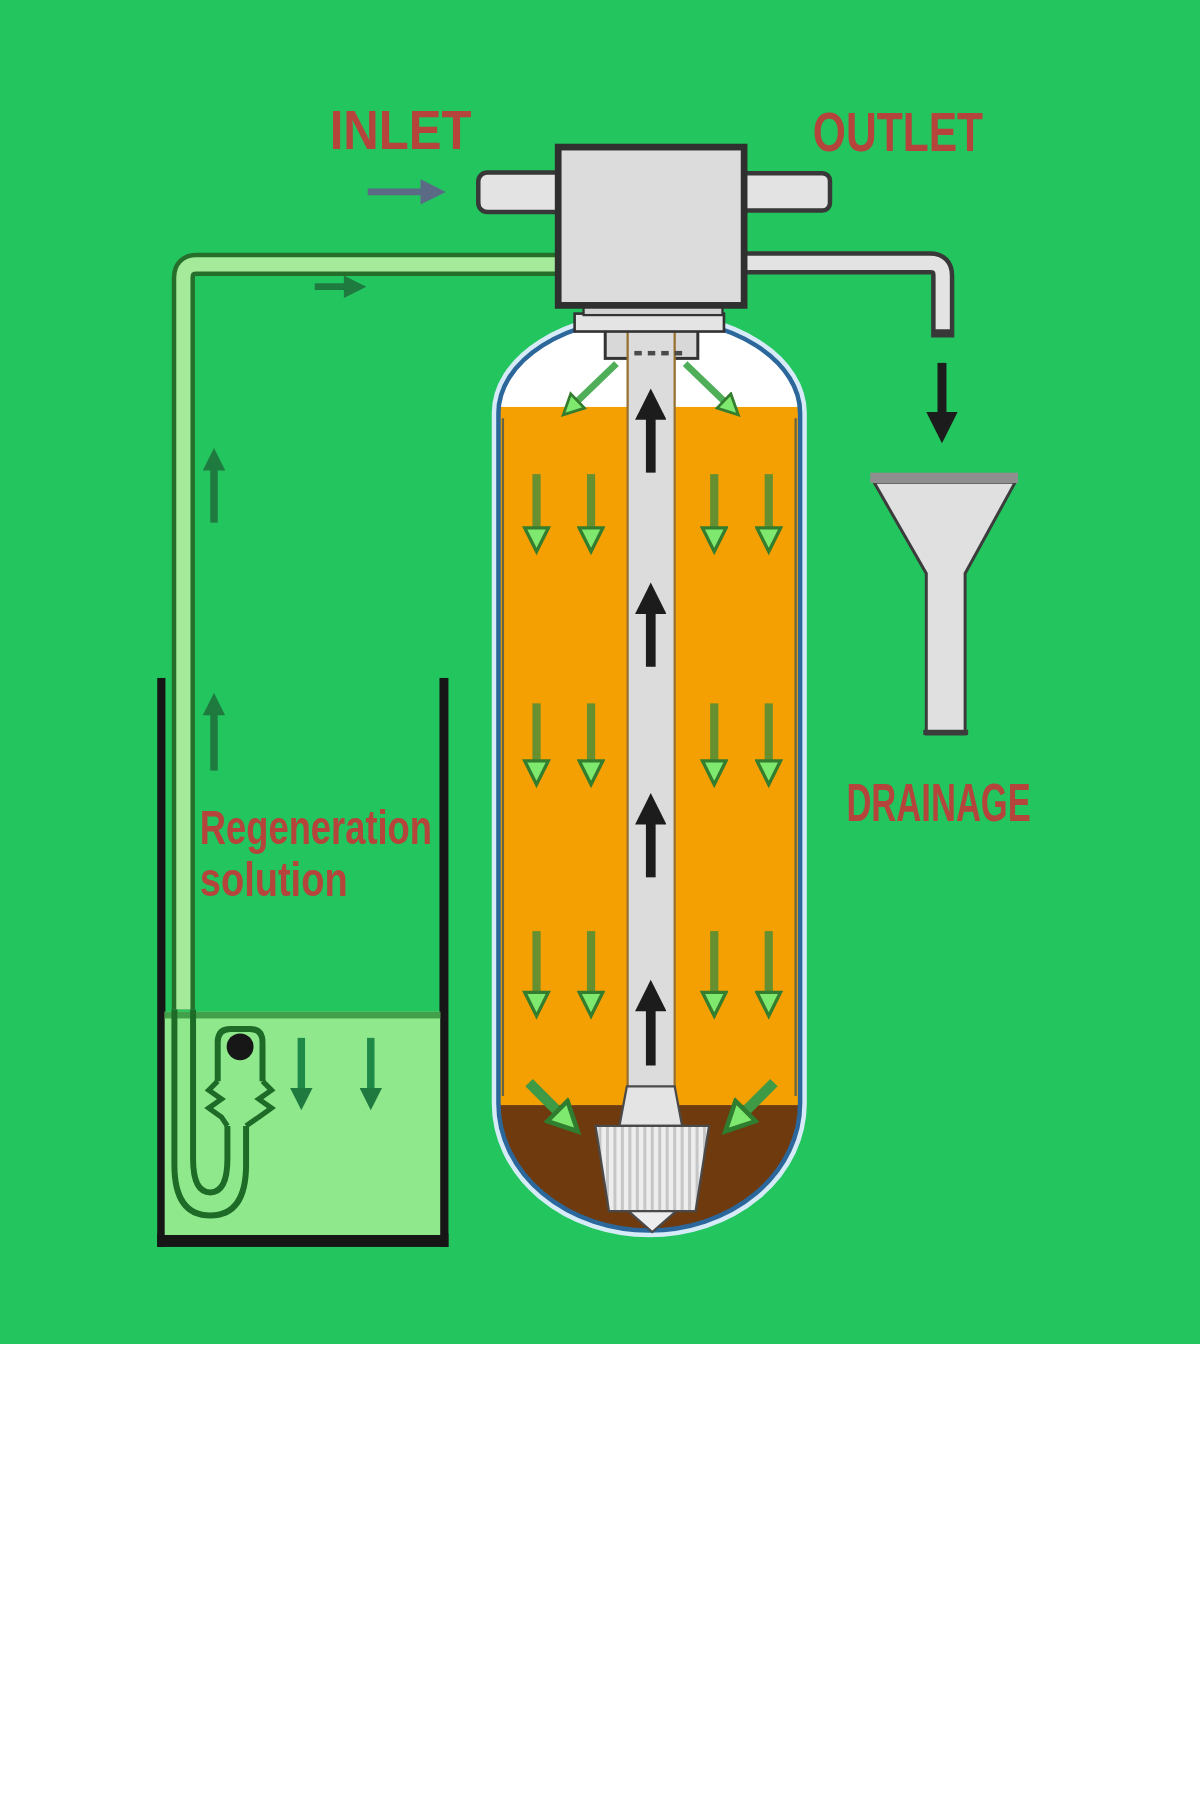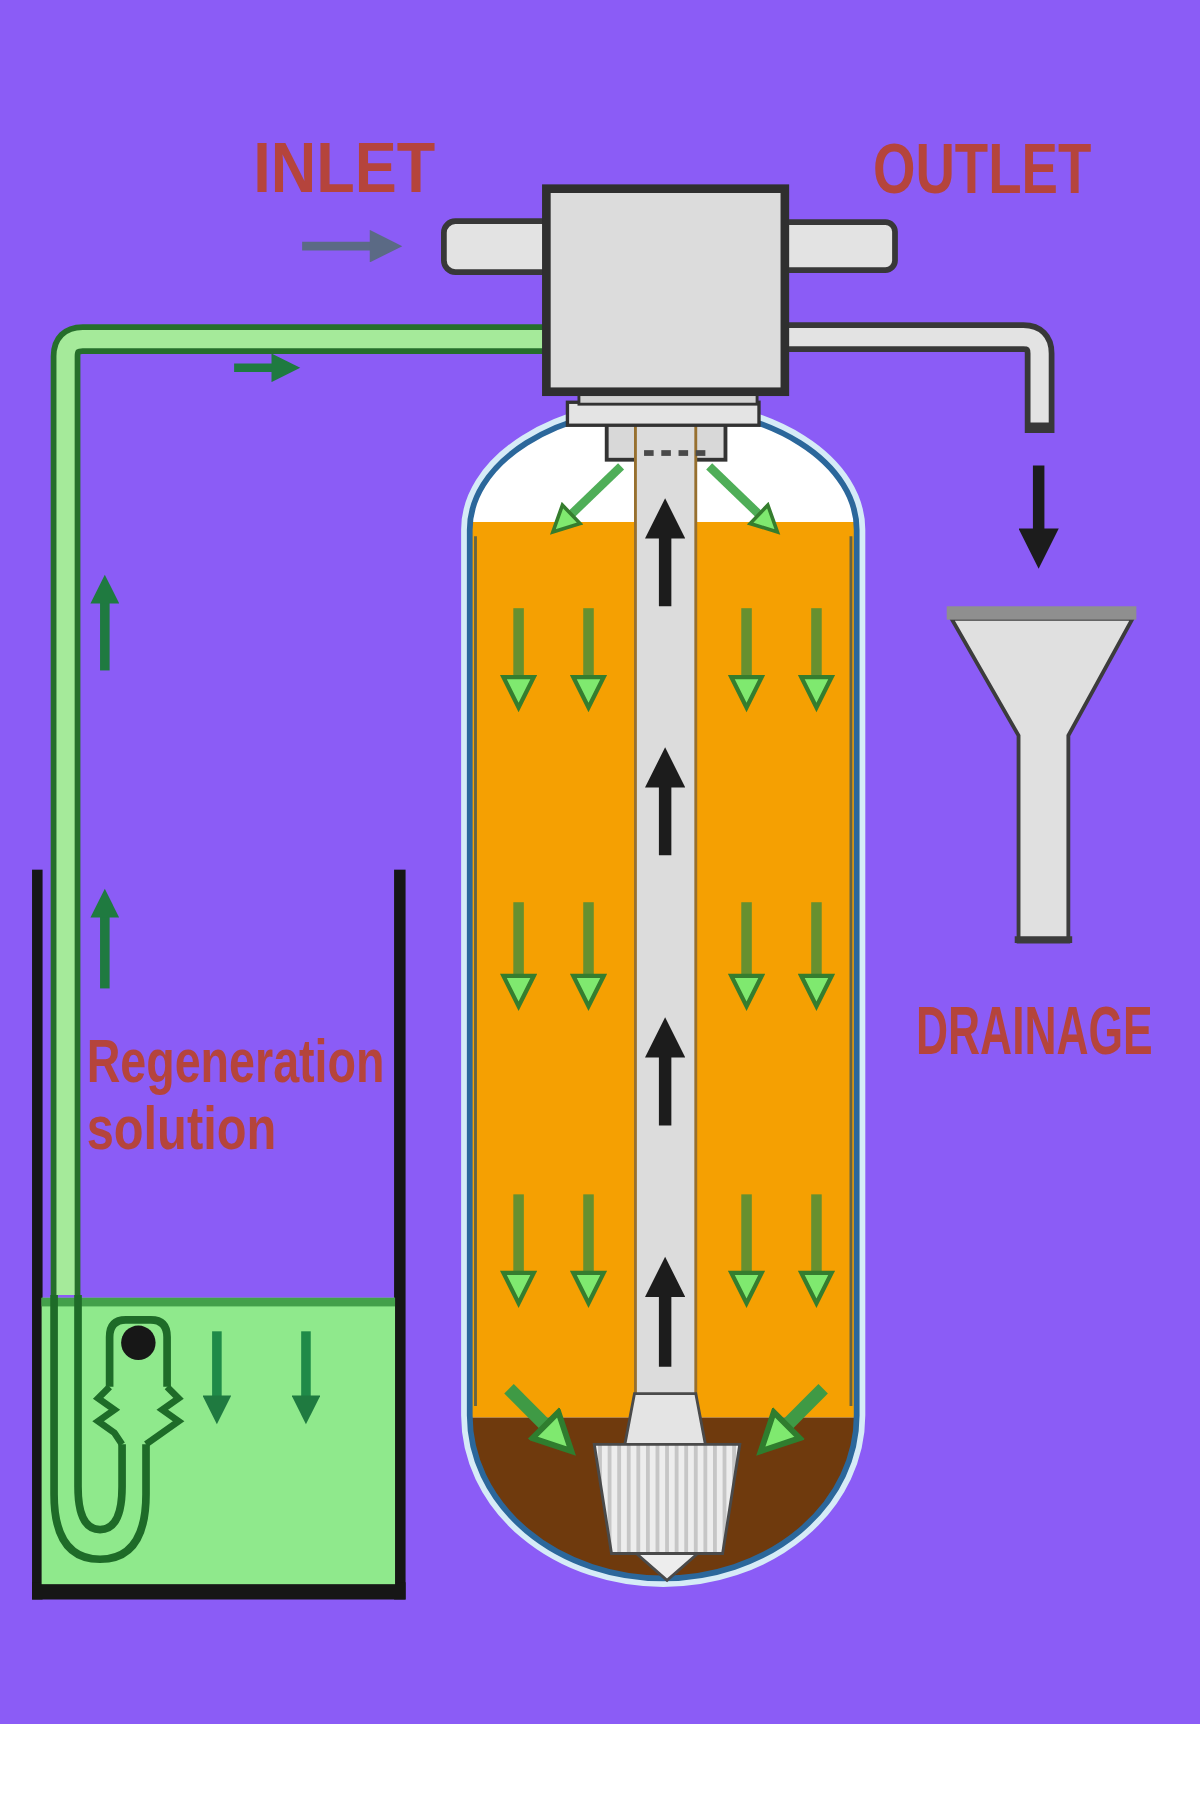--- a/index.html
+++ b/index.html
@@ -1,16 +1,16 @@
 <!DOCTYPE html>
 <html><head>
 <meta charset="utf-8">
 <style>
   html,body{margin:0;padding:0;background:#fff;}
-  #stage{position:relative;width:1200px;height:1724px;background:#8b5cf6;overflow:hidden;
+  #stage{position:relative;width:1200px;height:1344px;background:#22c55e;overflow:hidden;
          font-family:"Liberation Sans",sans-serif;text-align:center;}
   svg{display:block;width:100%;height:100%;}
   text{font-family:"Liberation Sans","DejaVu Sans",sans-serif;font-weight:bold;}
 </style>
 </head>
 <body>
 
 <div id="stage">
 <svg viewBox="0 0 1200 1800" xmlns="http://www.w3.org/2000/svg">
   <defs>

